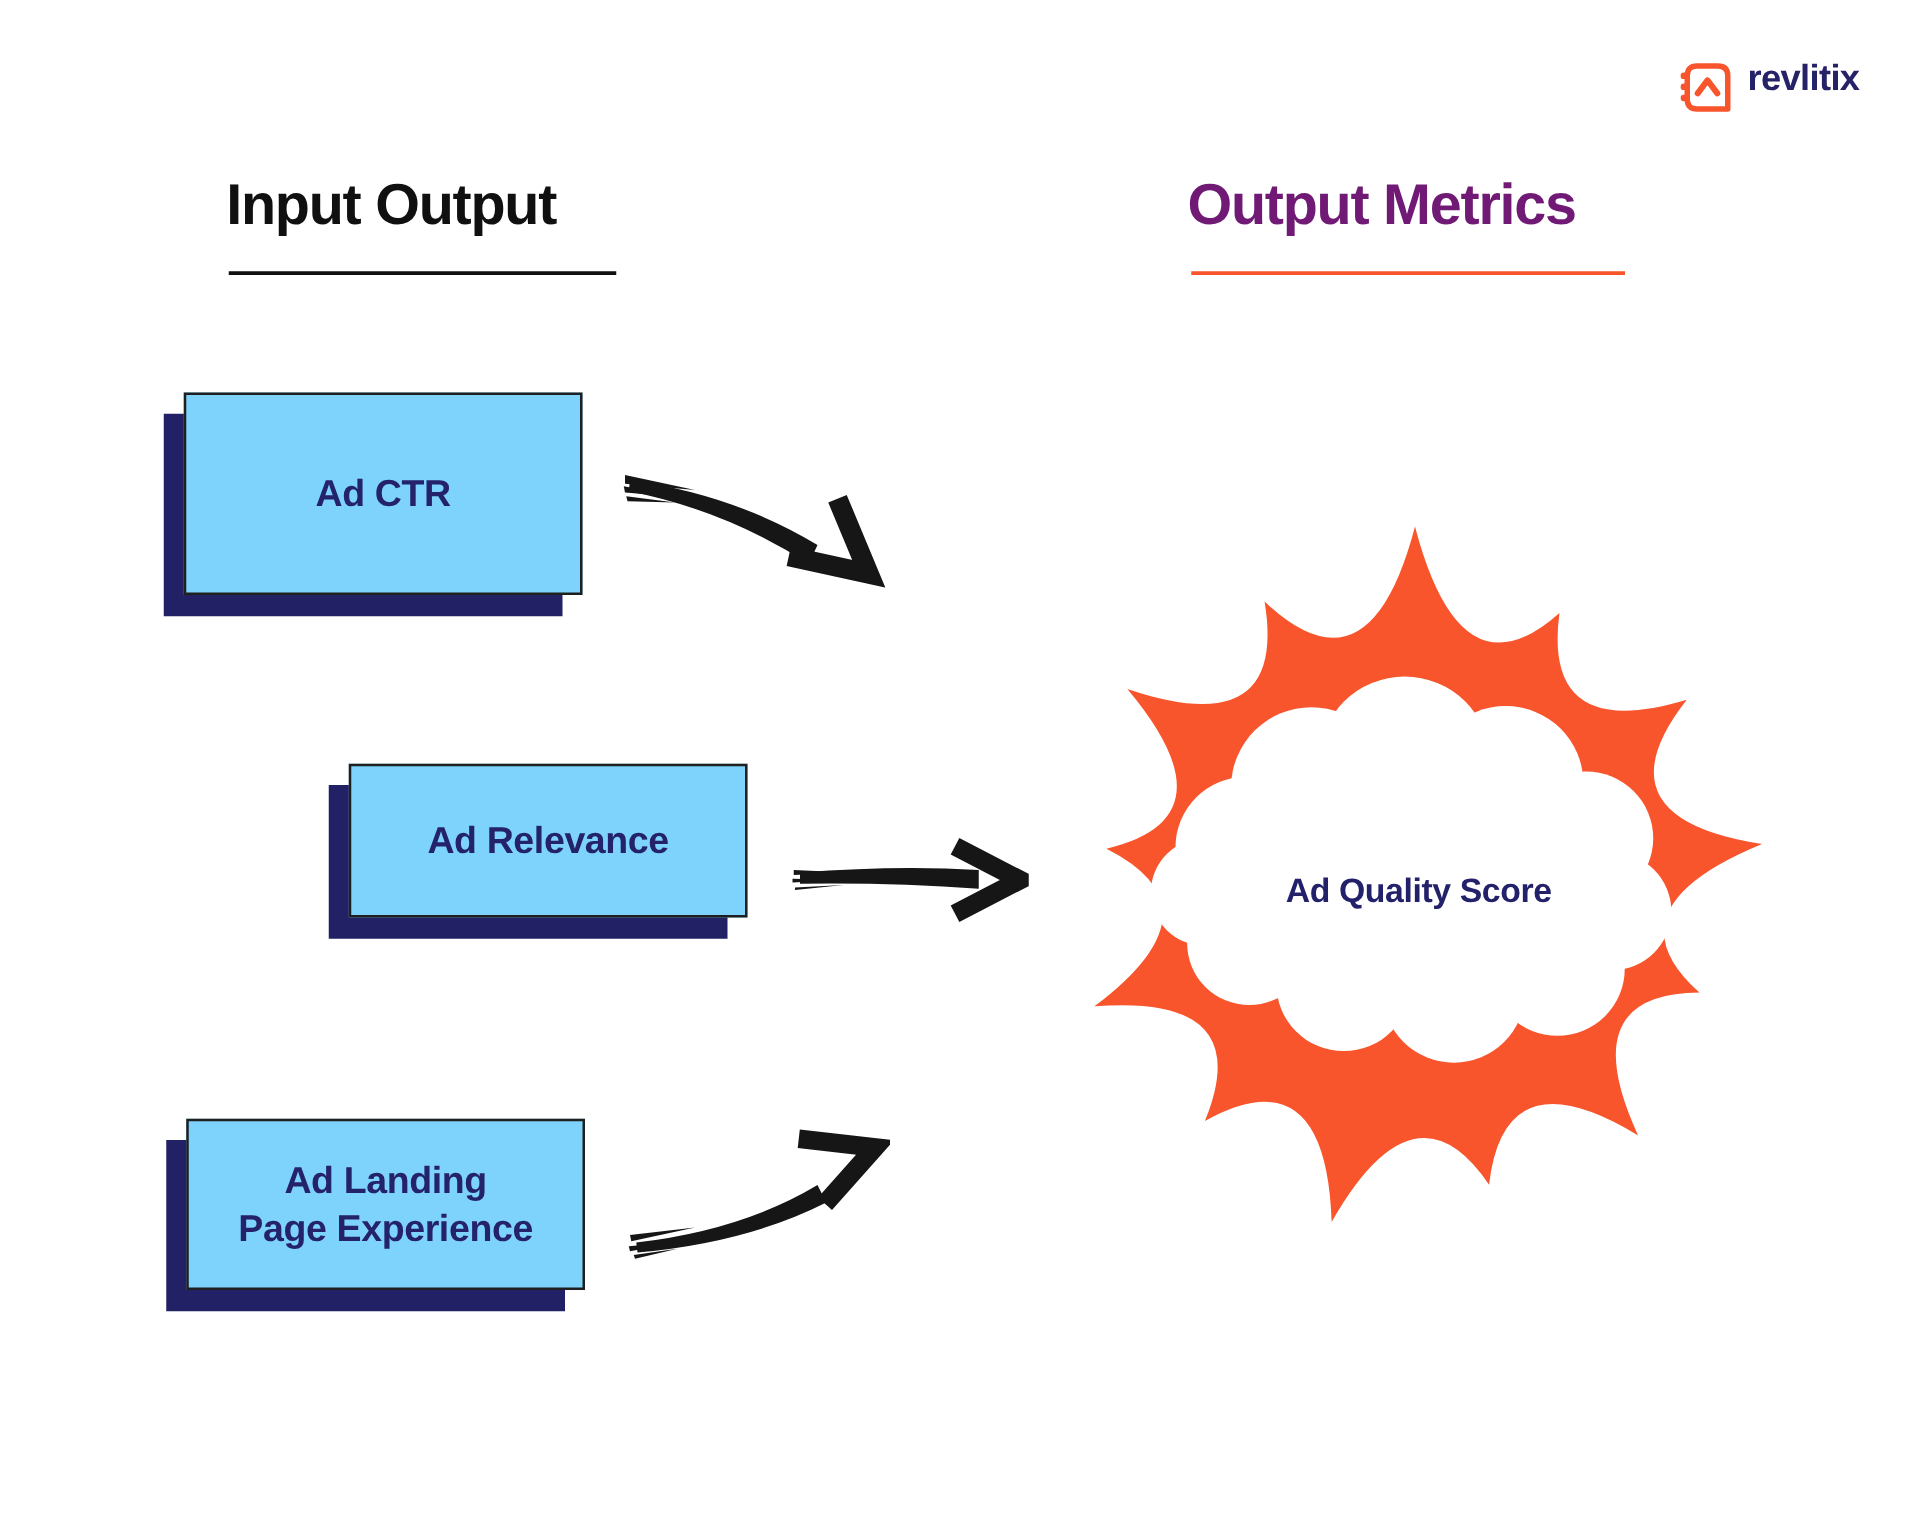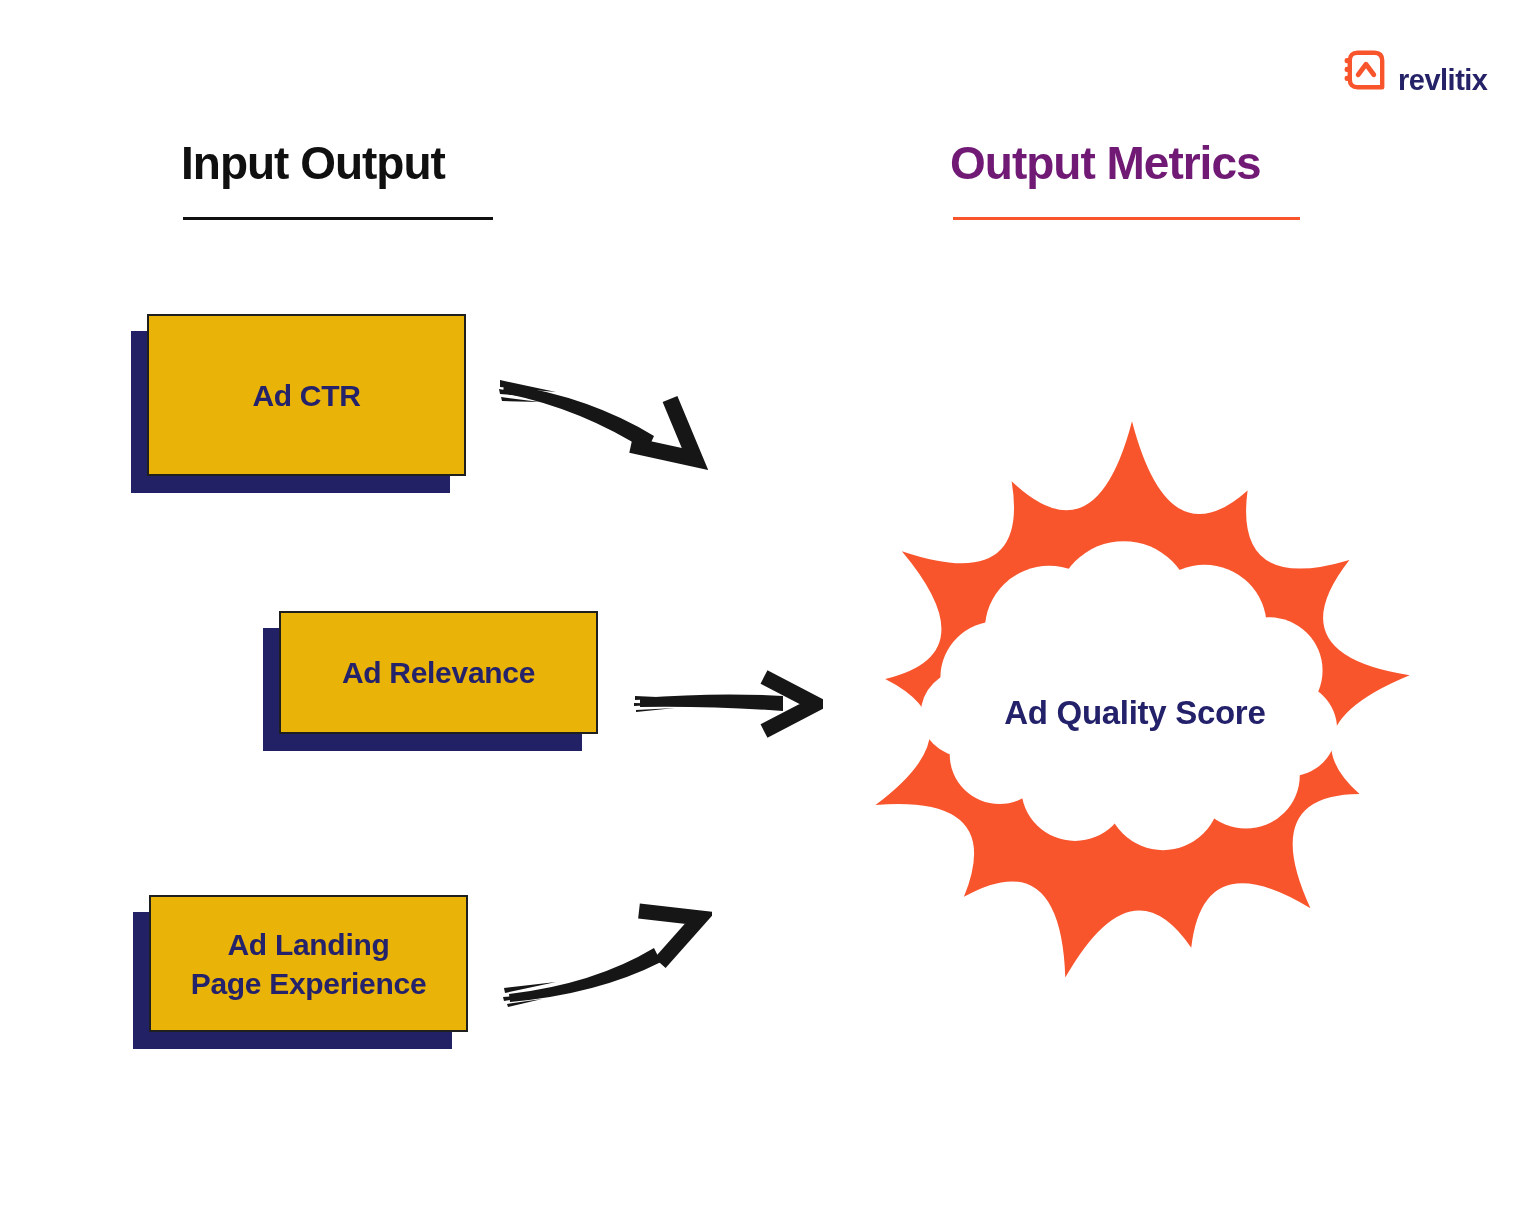--- a/index.html
+++ b/index.html
@@ -10,21 +10,21 @@
     height: 1224px;
     background: #ffffff;
     overflow: hidden;
     font-family: "Liberation Sans", "DejaVu Sans", sans-serif;
   }
 
   
   .logo {
     position: absolute;
     left: 1343px; top: 47px;
-    display: flex; align-items: flex-end; gap: 9px;
+    display: flex; align-items: flex-start; gap: 9px;
   }
   .logo-text {
     font-size: 29px;
     font-weight: 800;
     letter-spacing: -0.5px;
     color: #252268;
   }
 
   
   .heading {
@@ -37,21 +37,21 @@
   .heading-input { left: 181px; top: 136px; color: #101010; }
   .heading-output { left: 950px; top: 136px; color: #701a75; }
   .rule { position: absolute; height: 3px; }
   .rule-input { left: 183px; top: 217px; width: 310px; background: #101010; }
   .rule-output { left: 953px; top: 217px; width: 347px; background: #F8552D; }
 
   
   .metric-box {
     position: absolute;
     width: 319px; height: 162px;
-    background: #eab308;
+    background: #7dd3fc;
     border: 2px solid #1f1f1f;
     box-shadow: -16px 17px 0 0 #222165;
     display: flex; align-items: center; justify-content: center;
     text-align: center;
   }
   .metric-box-1 { left: 147px; top: 314px; }
   .metric-box-2 { left: 279px; top: 611px; height: 123px; }
   .metric-box-3 { left: 149px; top: 895px; height: 137px; }
   .metric-label {
     font-size: 30px;
@@ -68,21 +68,21 @@
   .arrow-2 { left: 633px; top: 665px; }
   .arrow-3 { left: 502px; top: 896px; }
 
   
   .burst-wrap { position: absolute; left: 842px; top: 416px; width: 580px; height: 585px; }
   .burst-wrap svg { display: block; width: 100%; height: 100%; }
   .burst-label {
     position: absolute;
     left: 50.5%; top: 50.9%;
     transform: translate(-50%, -52%);
-    font-size: 33px;
+    font-size: 27px;
     font-weight: 800;
     color: #24216B;
     letter-spacing: -0.3px;
     white-space: nowrap;
   }
 </style>
 </head>
 <body>
 
 <div class="page">

